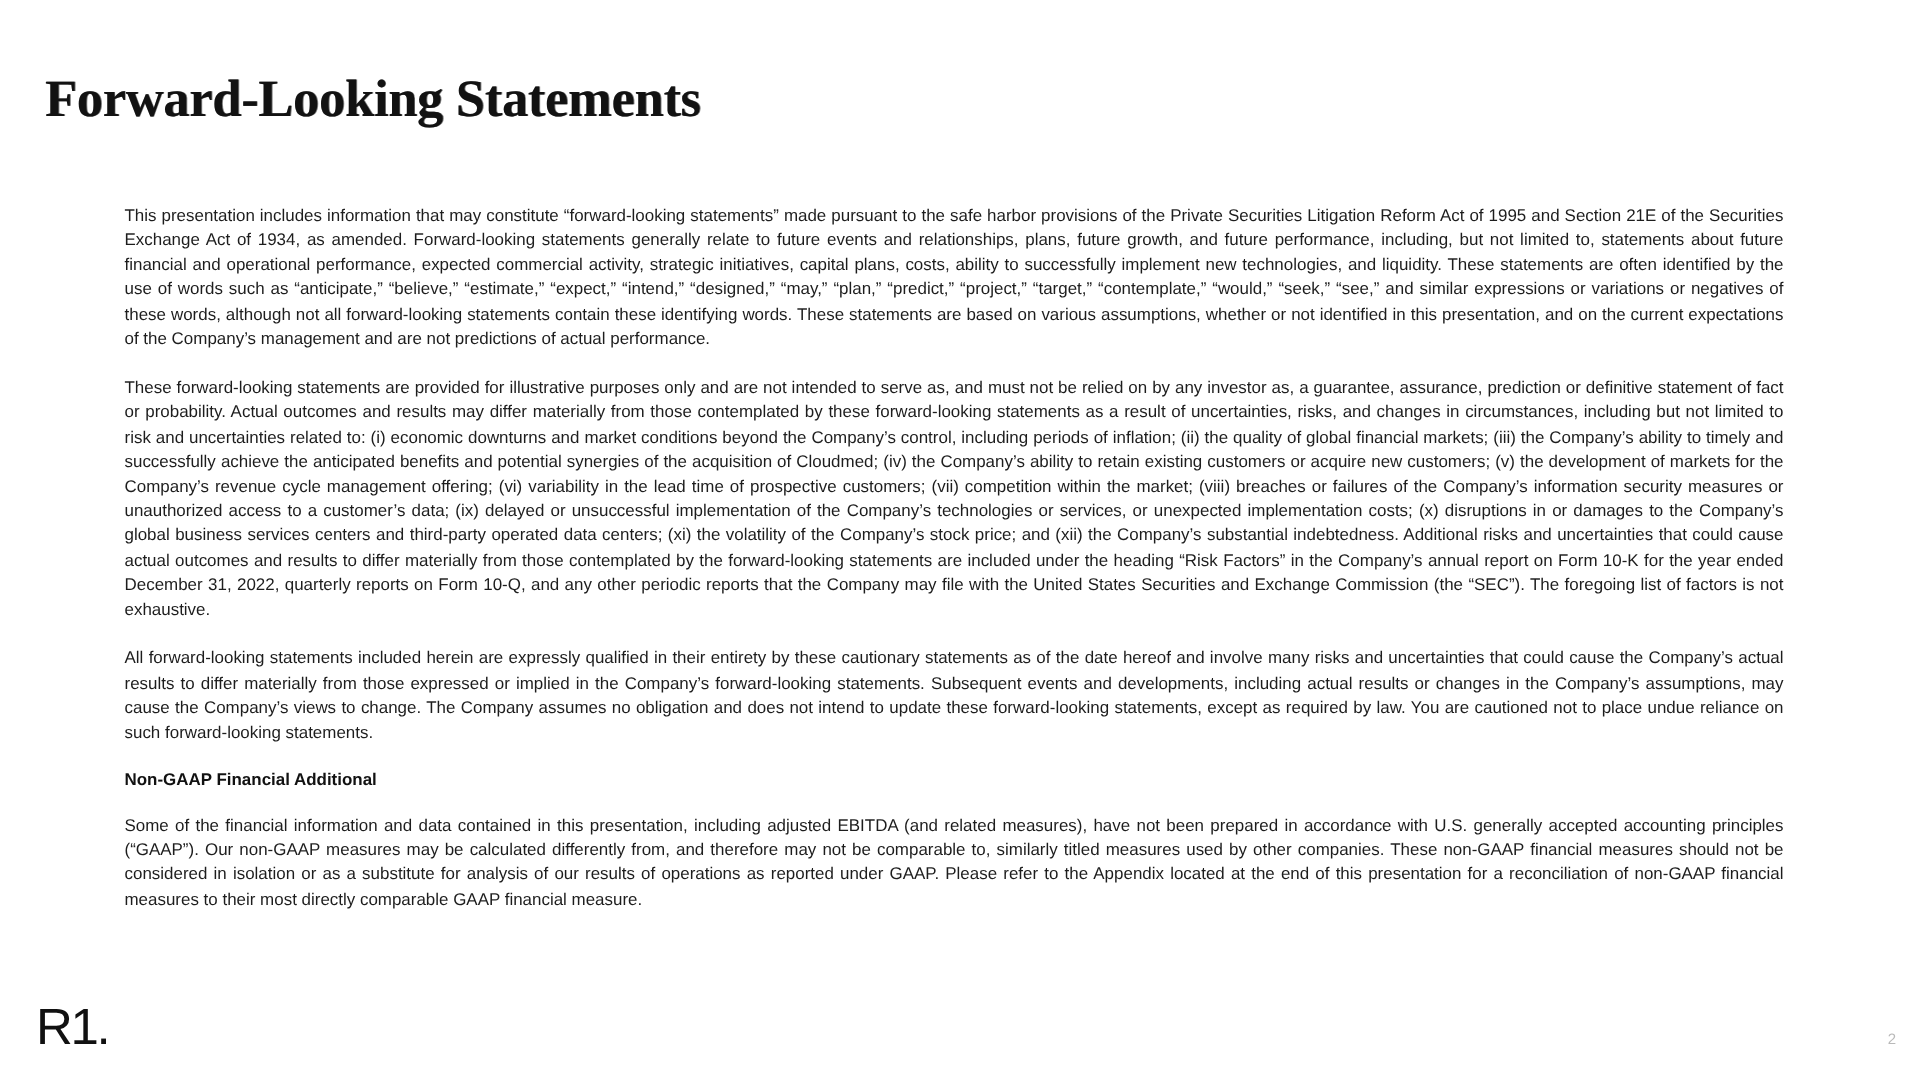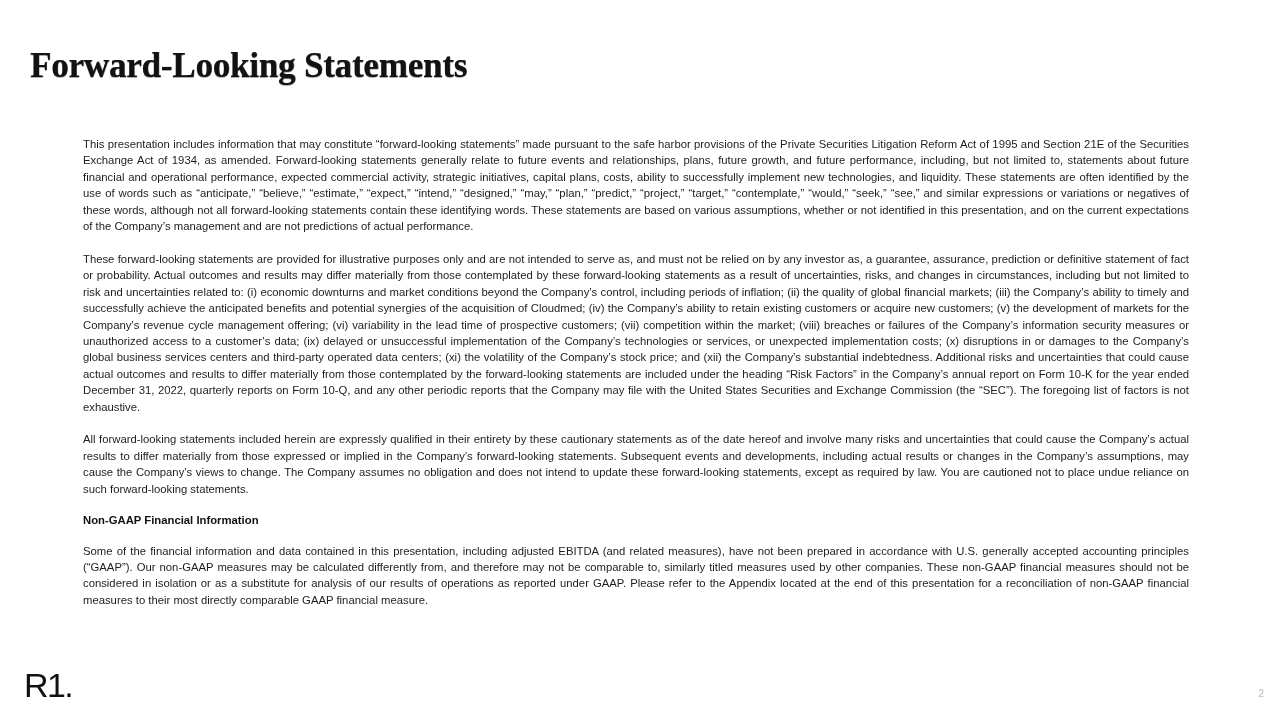--- a/index.html
+++ b/index.html
@@ -106,21 +106,21 @@
     <div class="gap-1"></div>
 
     <p class="para">These forward-looking statements are provided for illustrative purposes only and are not intended to serve as, and must not be relied on by any investor as, a guarantee, assurance, prediction or definitive statement of fact or probability. Actual outcomes and results may differ materially from those contemplated by these forward-looking statements as a result of uncertainties, risks, and changes in circumstances, including but not limited to risk and uncertainties related to: (i) economic downturns and market conditions beyond the Company’s control, including periods of inflation; (ii) the quality of global financial markets; (iii) the Company’s ability to timely and successfully achieve the anticipated benefits and potential synergies of the acquisition of Cloudmed; (iv) the Company’s ability to retain existing customers or acquire new customers; (v) the development of markets for the Company’s revenue cycle management offering; (vi) variability in the lead time of prospective customers; (vii) competition within the market; (viii) breaches or failures of the Company’s information security measures or unauthorized access to a customer’s data; (ix) delayed or unsuccessful implementation of the Company’s technologies or services, or unexpected implementation costs; (x) disruptions in or damages to the Company’s global business services centers and third-party operated data centers; (xi) the volatility of the Company’s stock price; and (xii) the Company’s substantial indebtedness. Additional risks and uncertainties that could cause actual outcomes and results to differ materially from those contemplated by the forward-looking statements are included under the heading “Risk Factors” in the Company’s annual report on Form 10-K for the year ended December 31, 2022, quarterly reports on Form 10-Q, and any other periodic reports that the Company may file with the United States Securities and Exchange Commission (the “SEC”). The foregoing list of factors is not exhaustive.</p>
 
     <div class="gap-2"></div>
 
     <p class="para">All forward-looking statements included herein are expressly qualified in their entirety by these cautionary statements as of the date hereof and involve many risks and uncertainties that could cause the Company’s actual results to differ materially from those expressed or implied in the Company’s forward-looking statements. Subsequent events and developments, including actual results or changes in the Company’s assumptions, may cause the Company’s views to change. The Company assumes no obligation and does not intend to update these forward-looking statements, except as required by law. You are cautioned not to place undue reliance on such forward-looking statements.</p>
 
     <div class="gap-3"></div>
 
-    <p class="subhead">Non-GAAP Financial Information</p>
+    <p class="subhead">Non-GAAP Financial Additional</p>
 
     <div class="gap-4"></div>
 
     <p class="para">Some of the financial information and data contained in this presentation, including adjusted EBITDA (and related measures), have not been prepared in accordance with U.S. generally accepted accounting principles (“GAAP”). Our non-GAAP measures may be calculated differently from, and therefore may not be comparable to, similarly titled measures used by other companies. These non-GAAP financial measures should not be considered in isolation or as a substitute for analysis of our results of operations as reported under GAAP. Please refer to the Appendix located at the end of this presentation for a reconciliation of non-GAAP financial measures to their most directly comparable GAAP financial measure.</p>
 
   </div>
 
   <div class="logo">R1.</div>
 
   <div class="page-number">2</div>

